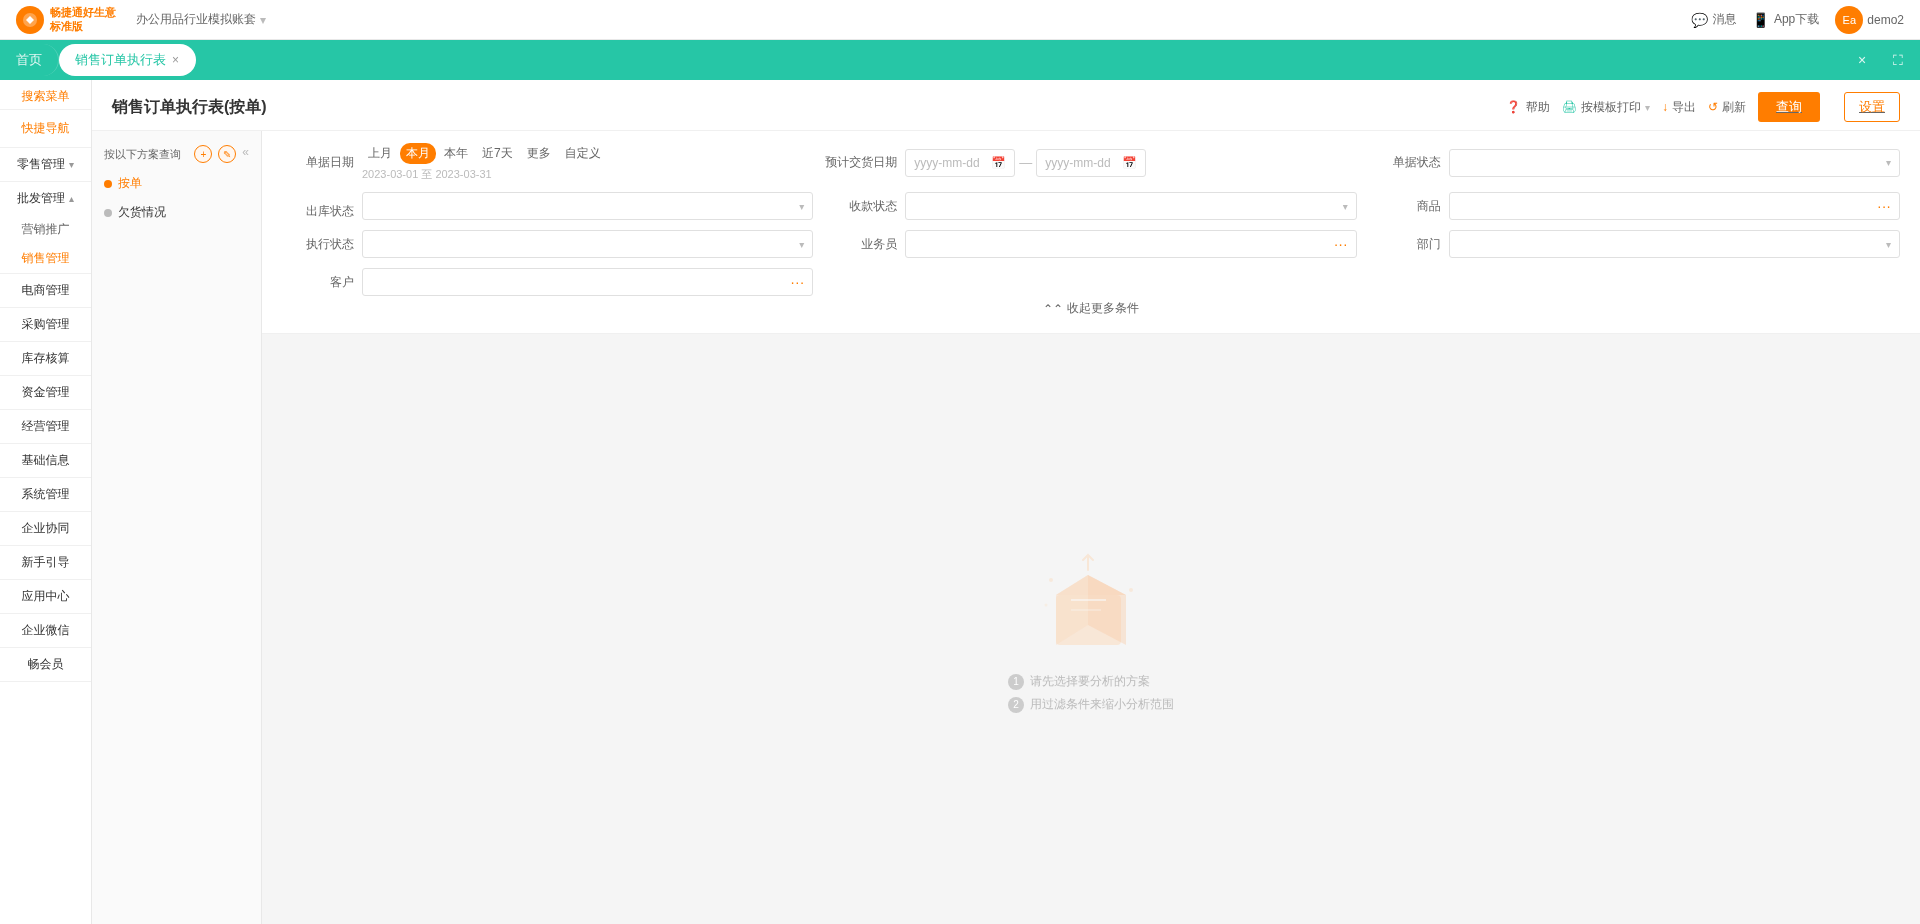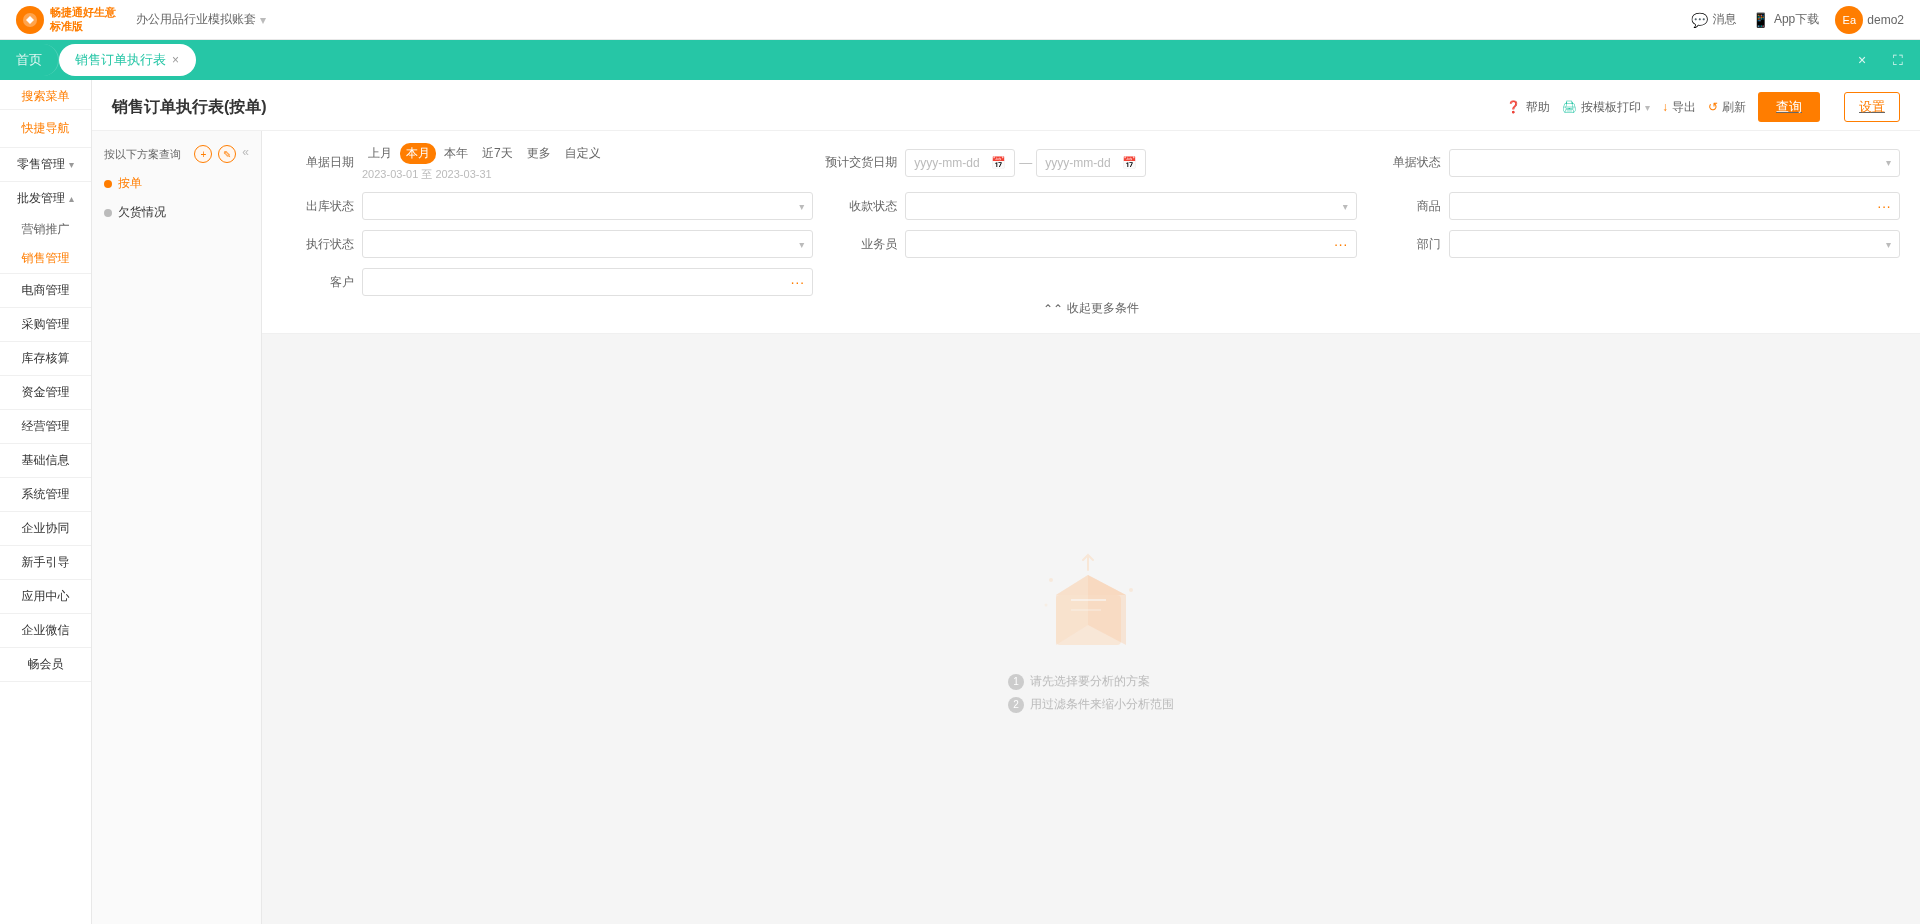--- a/index.html
+++ b/index.html
@@ -303,21 +303,21 @@
             <div style="display:flex;align-items:center;">
               <span class="filter-label">单据状态</span>
               <div class="filter-select" style="flex:1;">
                 <span></span>
                 <span class="filter-select-arrow">▾</span>
               </div>
             </div>
           </div>
 
           <div style="display:grid;grid-template-columns:1fr 1fr 1fr;gap:12px;margin-bottom:10px;">
-            <div style="display:flex;align-items:center;">
+            <div style="display:flex;align-items:flex-end;">
               <span class="filter-label">出库状态</span>
               <div class="filter-select" style="flex:1;">
                 <span></span>
                 <span class="filter-select-arrow">▾</span>
               </div>
             </div>
             <div style="display:flex;align-items:center;">
               <span class="filter-label">收款状态</span>
               <div class="filter-select" style="flex:1;">
                 <span></span>

